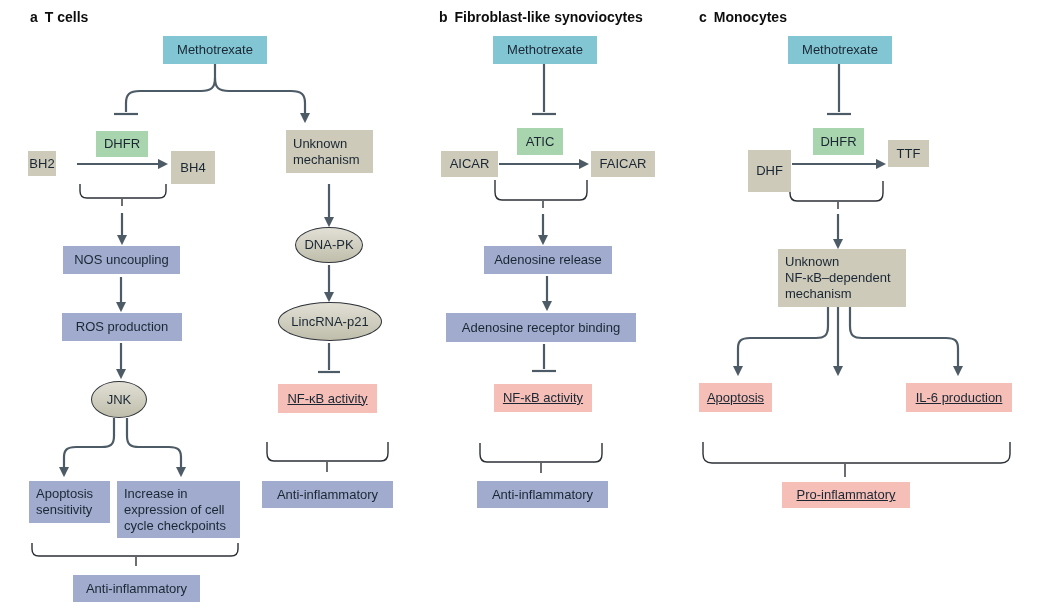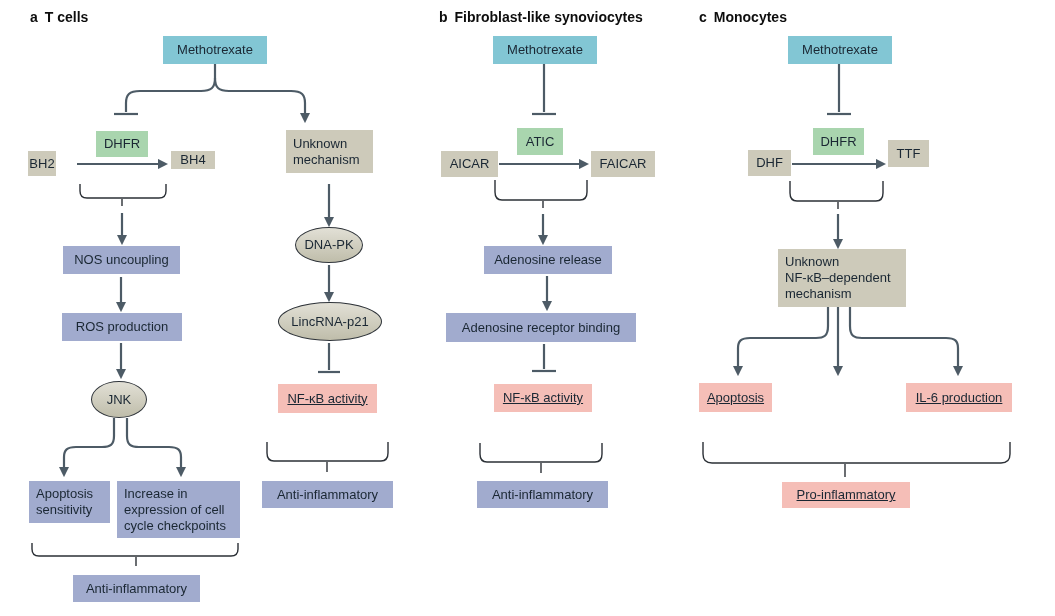--- a/index.html
+++ b/index.html
@@ -102,21 +102,21 @@
     <span>Fibroblast-like synoviocytes</span>
   </div>
   <div class="hdr" style="left:699px">
     <span>c</span>
     <span>Monocytes</span>
   </div>
 
   <div class="node teal" style="left:163px;top:36px;width:104px;height:28px">Methotrexate</div>
   <div class="node green" style="left:96px;top:131px;width:52px;height:26px">DHFR</div>
   <div class="node gray" style="left:28px;top:151px;width:28px;height:25px">BH2</div>
-  <div class="node gray" style="left:171px;top:151px;width:44px;height:18px">BH4</div>
+  <div class="node gray" style="left:171px;top:151px;width:44px;height:33px">BH4</div>
   <div class="node gray ml" style="left:286px;top:130px;width:87px;height:43px">Unknown
 mechanism</div>
   <div class="node blue" style="left:63px;top:246px;width:117px;height:28px">NOS uncoupling</div>
   <div class="node blue" style="left:62px;top:313px;width:120px;height:28px">ROS production</div>
   <div class="node ellipse" style="left:91px;top:381px;width:56px;height:37px">JNK</div>
   <div class="node ellipse" style="left:295px;top:227px;width:68px;height:36px">DNA-PK</div>
   <div class="node ellipse" style="left:278px;top:302px;width:104px;height:39px">LincRNA-p21</div>
   <div class="node pink" style="left:278px;top:384px;width:99px;height:29px">NF-κB activity</div>
   <div class="node blue ml" style="left:29px;top:481px;width:81px;height:42px">Apoptosis
 sensitivity</div>
@@ -130,21 +130,21 @@
   <div class="node green" style="left:517px;top:128px;width:46px;height:27px">ATIC</div>
   <div class="node gray" style="left:441px;top:151px;width:57px;height:26px">AICAR</div>
   <div class="node gray" style="left:591px;top:151px;width:64px;height:26px">FAICAR</div>
   <div class="node blue" style="left:484px;top:246px;width:128px;height:28px">Adenosine release</div>
   <div class="node blue" style="left:446px;top:313px;width:190px;height:29px">Adenosine receptor binding</div>
   <div class="node pink" style="left:494px;top:384px;width:98px;height:28px">NF-κB activity</div>
   <div class="node blue" style="left:477px;top:481px;width:131px;height:27px">Anti-inflammatory</div>
 
   <div class="node teal" style="left:788px;top:36px;width:104px;height:28px">Methotrexate</div>
   <div class="node green" style="left:813px;top:128px;width:51px;height:27px">DHFR</div>
-  <div class="node gray" style="left:748px;top:150px;width:43px;height:26px">DHF</div>
+  <div class="node gray" style="left:748px;top:150px;width:43px;height:42px">DHF</div>
   <div class="node gray" style="left:888px;top:140px;width:41px;height:27px">TTF</div>
   <div class="node gray ml" style="left:778px;top:249px;width:128px;height:58px">Unknown
 NF-κB–dependent
 mechanism</div>
   <div class="node pink" style="left:699px;top:383px;width:73px;height:29px">Apoptosis</div>
   <div class="node pink" style="left:906px;top:383px;width:106px;height:29px">IL-6 production</div>
   <div class="node pink" style="left:782px;top:482px;width:128px;height:26px">Pro-inflammatory</div>
 
 </div>
 

